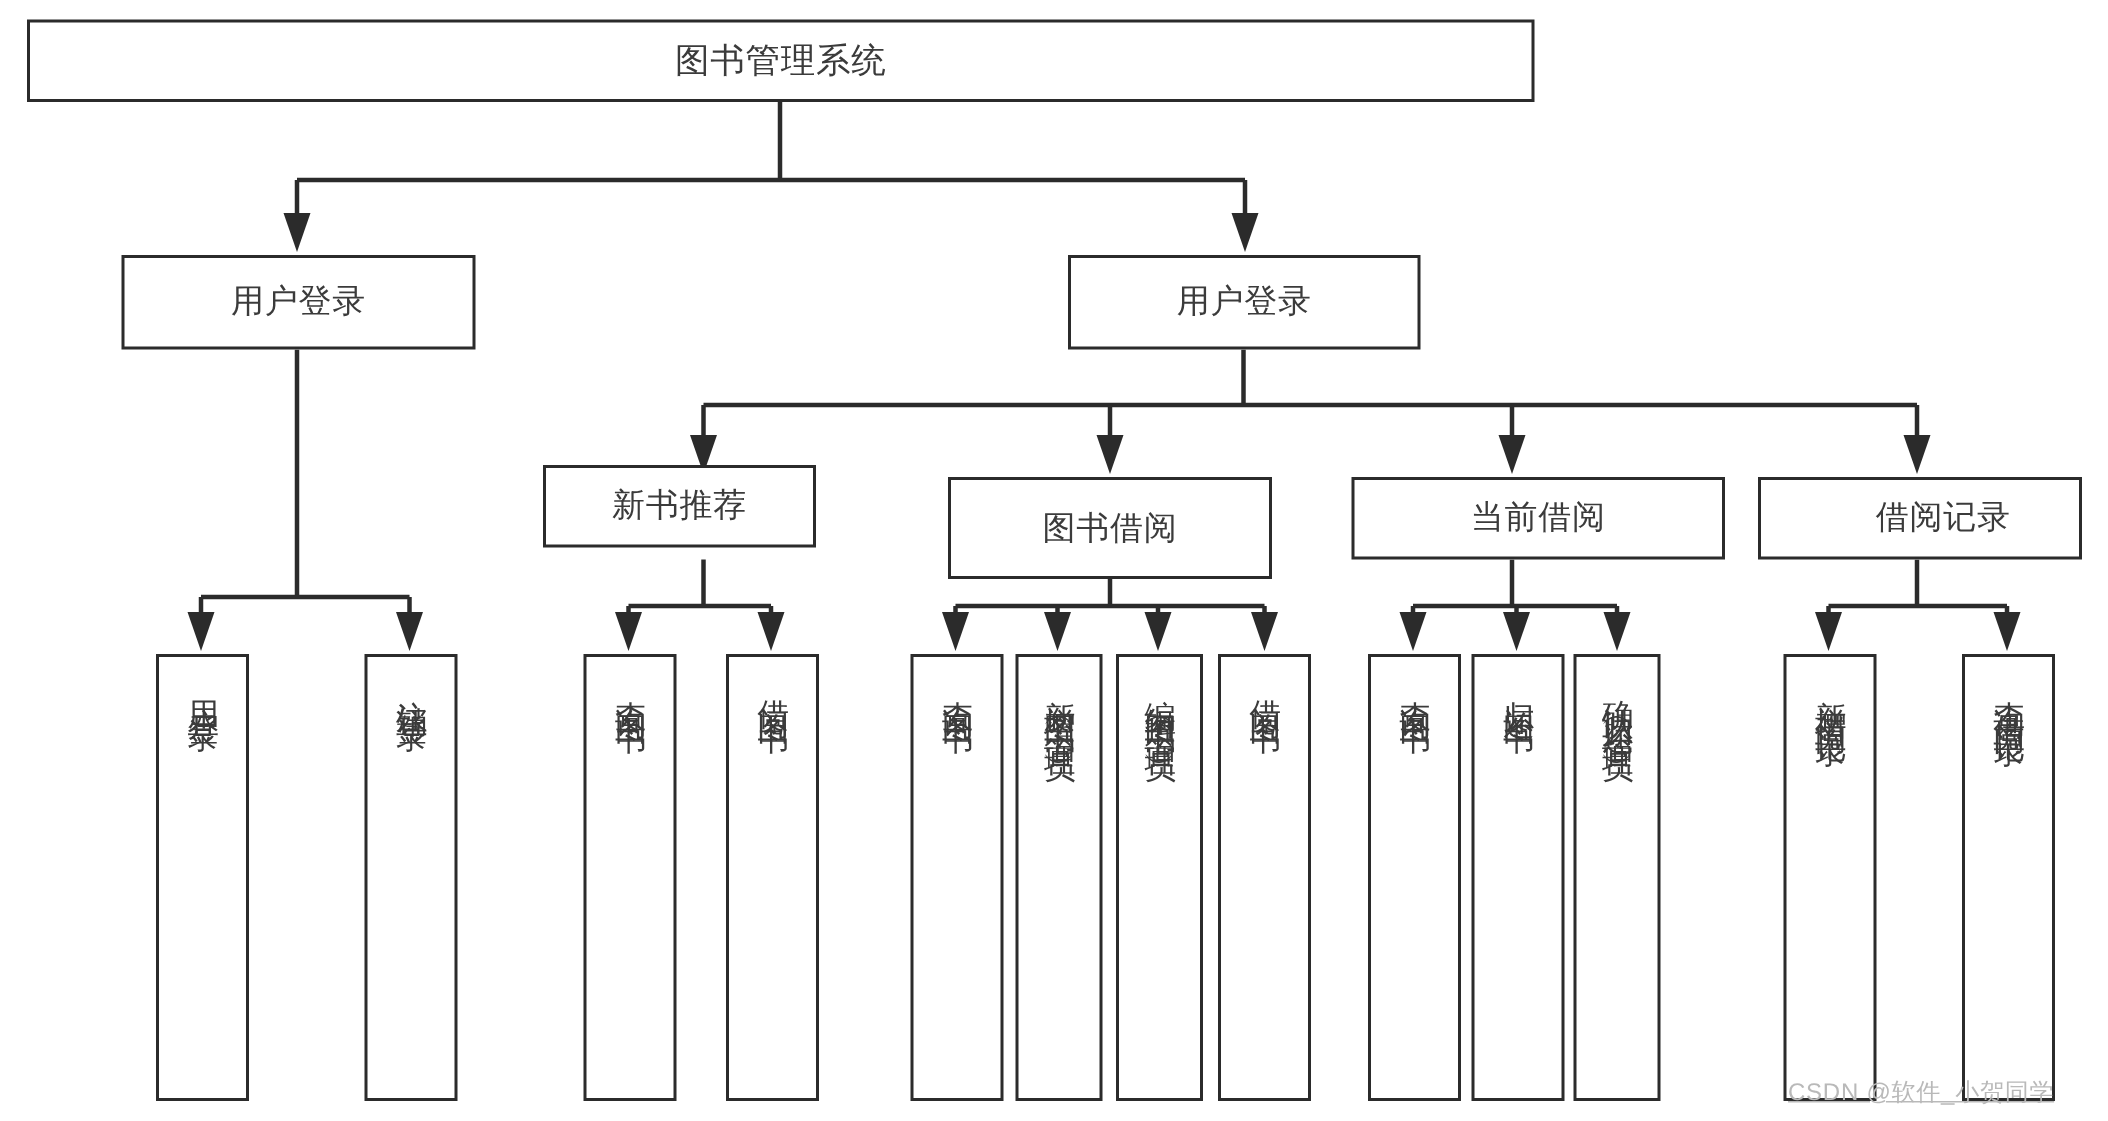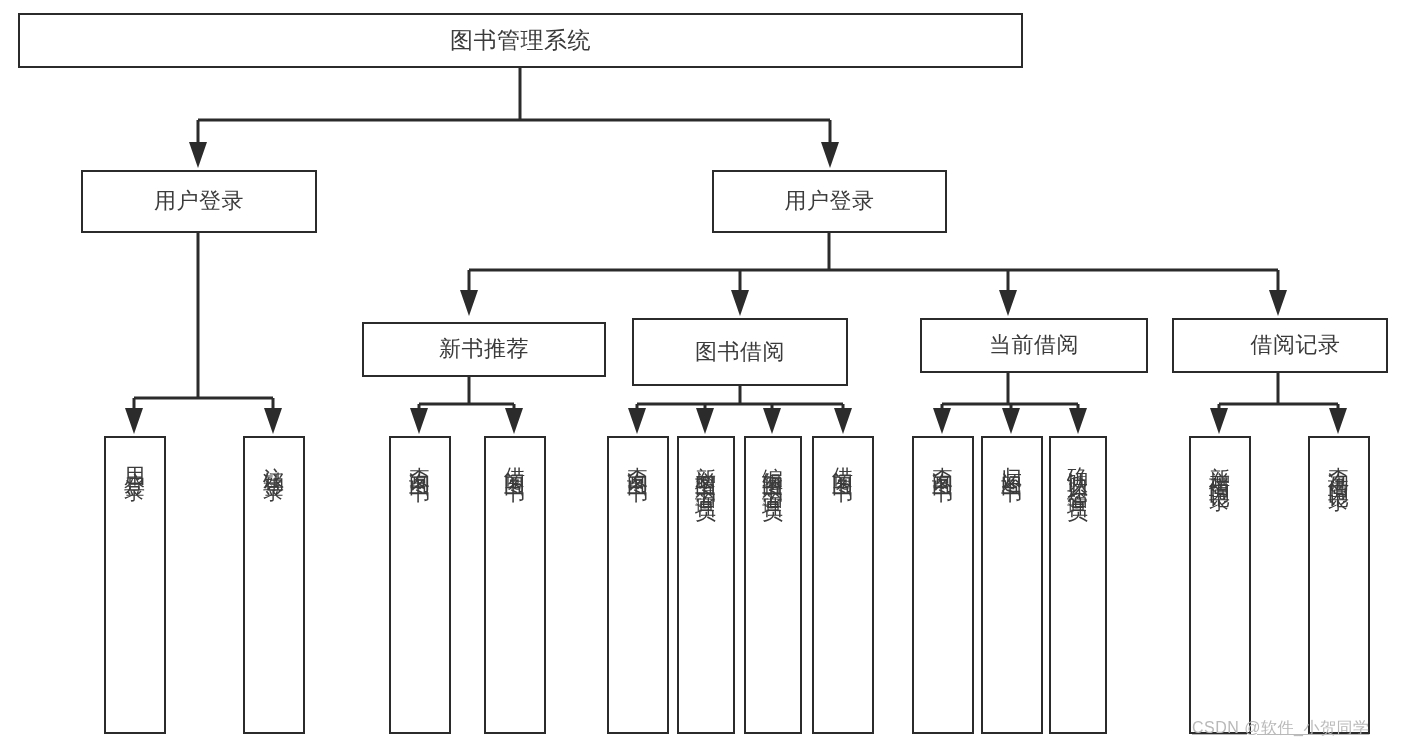--- a/index.html
+++ b/index.html
@@ -132,27 +132,27 @@
   <div id="node-layer">
       <div class="node-box root" style="left: 18px; top: 13px; width: 1005px; height: 55px; border-color: rgb(43, 43, 43); background: rgb(255, 255, 255);">
         <span class="node-label-h" style="color: rgb(59, 59, 59);">图书管理系统</span>
       </div>
       <div class="node-box" style="left: 81px; top: 170px; width: 236px; height: 63px; border-color: rgb(43, 43, 43); background: rgb(255, 255, 255);">
         <span class="node-label-h" style="color: rgb(59, 59, 59);">用户登录</span>
       </div>
       <div class="node-box" style="left: 712px; top: 170px; width: 235px; height: 63px; border-color: rgb(43, 43, 43); background: rgb(255, 255, 255);">
         <span class="node-label-h" style="color: rgb(59, 59, 59);">用户登录</span>
       </div>
-      <div class="node-box" style="left: 362px; top: 322px; width: 244px; height: 55px; border-color: rgb(43, 43, 43); background: rgb(255, 255, 255);">
+      <div class="node-box" style="left: 362px; top: 310px; width: 182px; height: 55px; border-color: rgb(43, 43, 43); background: rgb(255, 255, 255);">
         <span class="node-label-h" style="color: rgb(59, 59, 59);">新书推荐</span>
       </div>
       <div class="node-box" style="left: 632px; top: 318px; width: 216px; height: 68px; border-color: rgb(43, 43, 43); background: rgb(255, 255, 255);">
         <span class="node-label-h" style="color: rgb(59, 59, 59);">图书借阅</span>
       </div>
-      <div class="node-box" style="left: 920px; top: 318px; width: 228px; height: 55px; border-color: rgb(43, 43, 43); background: rgb(255, 255, 255);">
+      <div class="node-box" style="left: 901px; top: 318px; width: 249px; height: 55px; border-color: rgb(43, 43, 43); background: rgb(255, 255, 255);">
         <span class="node-label-h" style="color: rgb(59, 59, 59);">当前借阅</span>
       </div>
       <div class="node-box" style="left: 1172px; top: 318px; width: 216px; height: 55px; border-color: rgb(43, 43, 43); background: rgb(255, 255, 255); padding-left: 31px;">
         <span class="node-label-h" style="color: rgb(59, 59, 59);">借阅记录</span>
       </div>
       <div class="node-box vertical" style="left: 104px; top: 436px; width: 62px; height: 298px; border-color: rgb(43, 43, 43); background: rgb(255, 255, 255);">
         <span class="node-label-v" style="color: rgb(59, 59, 59);">用户登录</span>
       </div>
       <div class="node-box vertical" style="left: 243px; top: 436px; width: 62px; height: 298px; border-color: rgb(43, 43, 43); background: rgb(255, 255, 255);">
         <span class="node-label-v" style="color: rgb(59, 59, 59);">注销登录</span>

